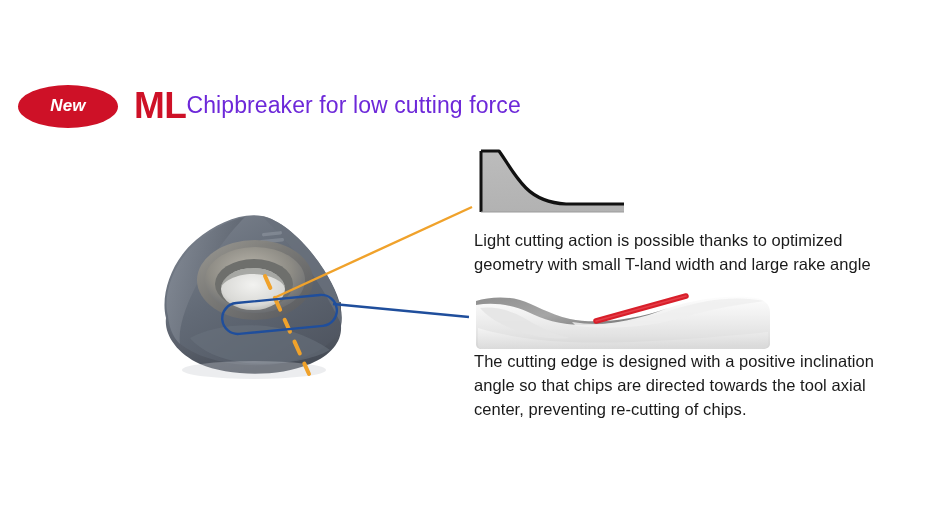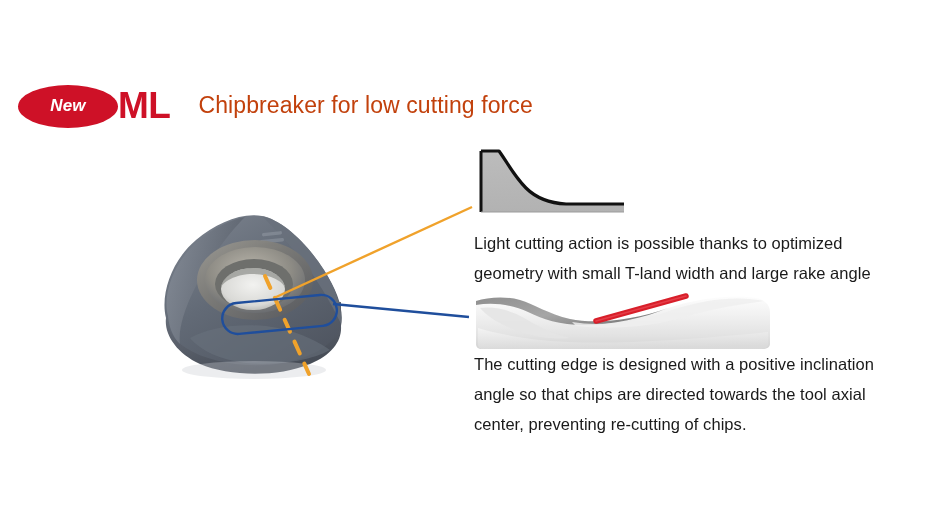--- a/index.html
+++ b/index.html
@@ -45,29 +45,30 @@
     font-style: italic;
     letter-spacing: 0.2px;
     line-height: 1;
     padding-bottom: 2px;
   }
   .ml-label {
     color: #ce1127;
     font-size: 37px;
     font-weight: bold;
     line-height: 1;
+    margin-left: 16px;
     letter-spacing: -0.5px;
     padding-bottom: 2px;
   }
   .subtitle {
-    color: #c2410c;
+    color: #6d28d9;
     font-size: 23px;
     font-weight: normal;
     line-height: 1;
-    margin-left: 28px;
+    margin-left: 0;
     padding-bottom: 1px;
     letter-spacing: 0.1px;
   }
 
   
   .insert-photo {
     position: absolute;
     left: 150px;
     top: 198px;
     width: 200px;
@@ -101,21 +102,21 @@
     top: 288px;
     width: 300px;
     height: 62px;
   }
 
   
   .caption {
     position: absolute;
     color: #1a1a1a;
     font-size: 16.5px;
-    line-height: 30px;
+    line-height: 24px;
     letter-spacing: 0.05px;
     white-space: pre-line;
   }
   .caption-one { left: 474px; top: 228px; width: 450px; }
   .caption-two { left: 474px; top: 349px; width: 450px; }
 </style>
 </head>
 <body>
 
 <div id="page">

